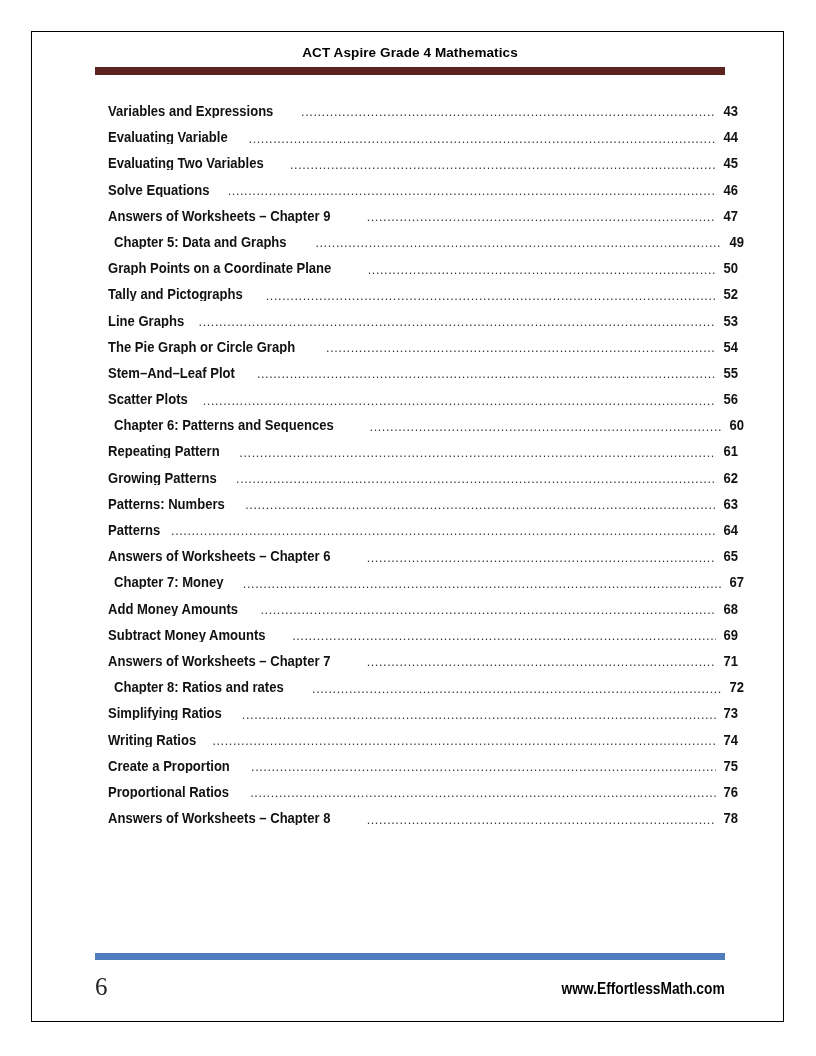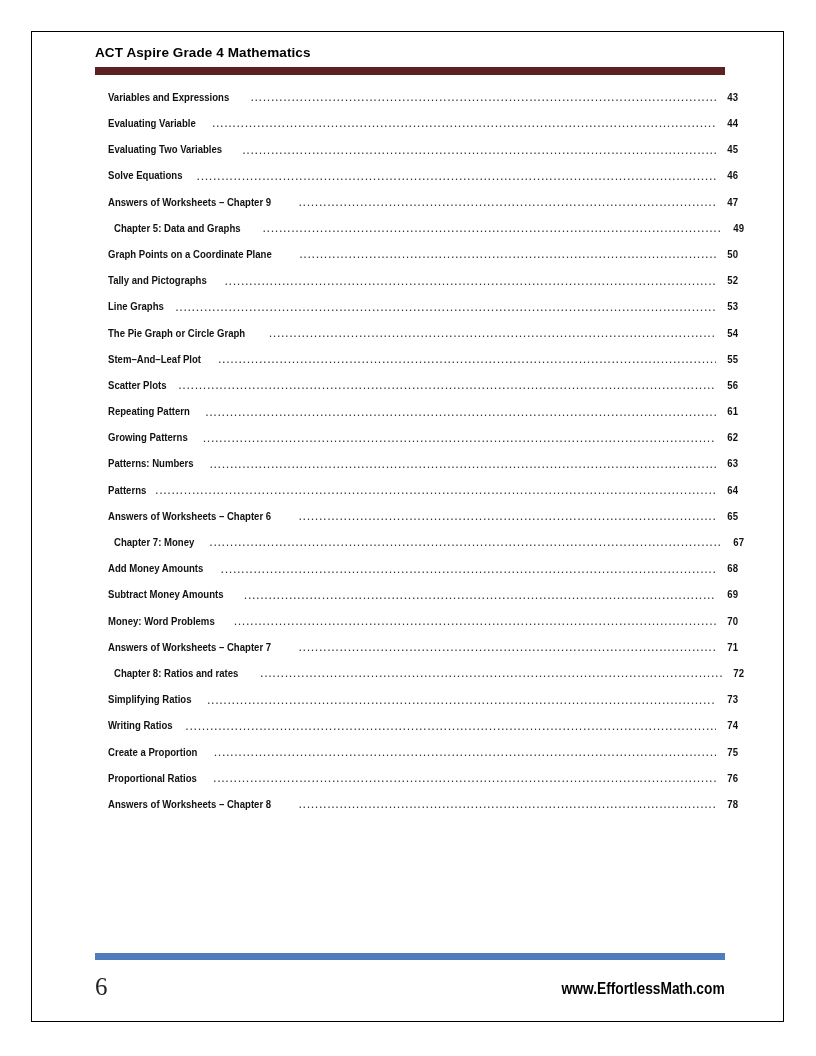--- a/index.html
+++ b/index.html
@@ -35,21 +35,21 @@
     left: 63px;   
     top: 14px;
     width: 630px; 
     height: 963px;
     box-sizing: border-box;
   }
 
   
   .running-header {
     width: 100%;
-    text-align: left;
+    text-align: center;
     font-size: 13.5px;
     font-weight: bold;
     color: #000000;
     letter-spacing: 0.1px;
     line-height: 1.1;
     padding-bottom: 3px;
   }
   .header-rule {
     width: 100%;
     height: 8px;
@@ -57,23 +57,23 @@
     margin-top: 3px;
   }
 
   
   .toc {
     margin-top: 17px;
     width: 100%;
   }
   .toc-entry {
     display: flex;
-    align-items: flex-start;
-    width: 100%;
-    font-size: 11px;
+    align-items: flex-end;
+    width: 100%;
+    font-size: 15px;
     color: #111111;
     line-height: 1;
     height: 26.2px;
     white-space: nowrap;
     overflow: hidden;
   }
   
   .toc-entry .toc-title,
   .toc-entry .toc-page {
     font-family: "Liberation Sans Narrow", "Liberation Sans", "DejaVu Sans Condensed", "DejaVu Sans", sans-serif;
@@ -221,20 +221,25 @@
         <div class="toc-entry level-section">
           <span class="toc-title">Stem–And–Leaf Plot</span>
           <span class="toc-dots"></span>
           <span class="toc-page">55</span>
         </div>
         <div class="toc-entry level-section">
           <span class="toc-title">Scatter Plots</span>
           <span class="toc-dots"></span>
           <span class="toc-page">56</span>
         </div>
+        <div class="toc-entry level-chapter">
+          <span class="toc-title">Chapter 6: Patterns and Sequences</span>
+          <span class="toc-dots"></span>
+          <span class="toc-page">60</span>
+        </div>
         <div class="toc-entry level-section">
           <span class="toc-title">Repeating Pattern</span>
           <span class="toc-dots"></span>
           <span class="toc-page">61</span>
         </div>
         <div class="toc-entry level-section">
           <span class="toc-title">Growing Patterns</span>
           <span class="toc-dots"></span>
           <span class="toc-page">62</span>
         </div>
@@ -260,25 +265,20 @@
         </div>
         <div class="toc-entry level-section">
           <span class="toc-title">Add Money Amounts</span>
           <span class="toc-dots"></span>
           <span class="toc-page">68</span>
         </div>
         <div class="toc-entry level-section">
           <span class="toc-title">Subtract Money Amounts</span>
           <span class="toc-dots"></span>
           <span class="toc-page">69</span>
-        </div>
-        <div class="toc-entry level-section">
-          <span class="toc-title">Money: Word Problems</span>
-          <span class="toc-dots"></span>
-          <span class="toc-page">70</span>
         </div>
         <div class="toc-entry level-section">
           <span class="toc-title">Answers of Worksheets – Chapter 7</span>
           <span class="toc-dots"></span>
           <span class="toc-page">71</span>
         </div>
         <div class="toc-entry level-chapter">
           <span class="toc-title">Chapter 8: Ratios and rates</span>
           <span class="toc-dots"></span>
           <span class="toc-page">72</span>

